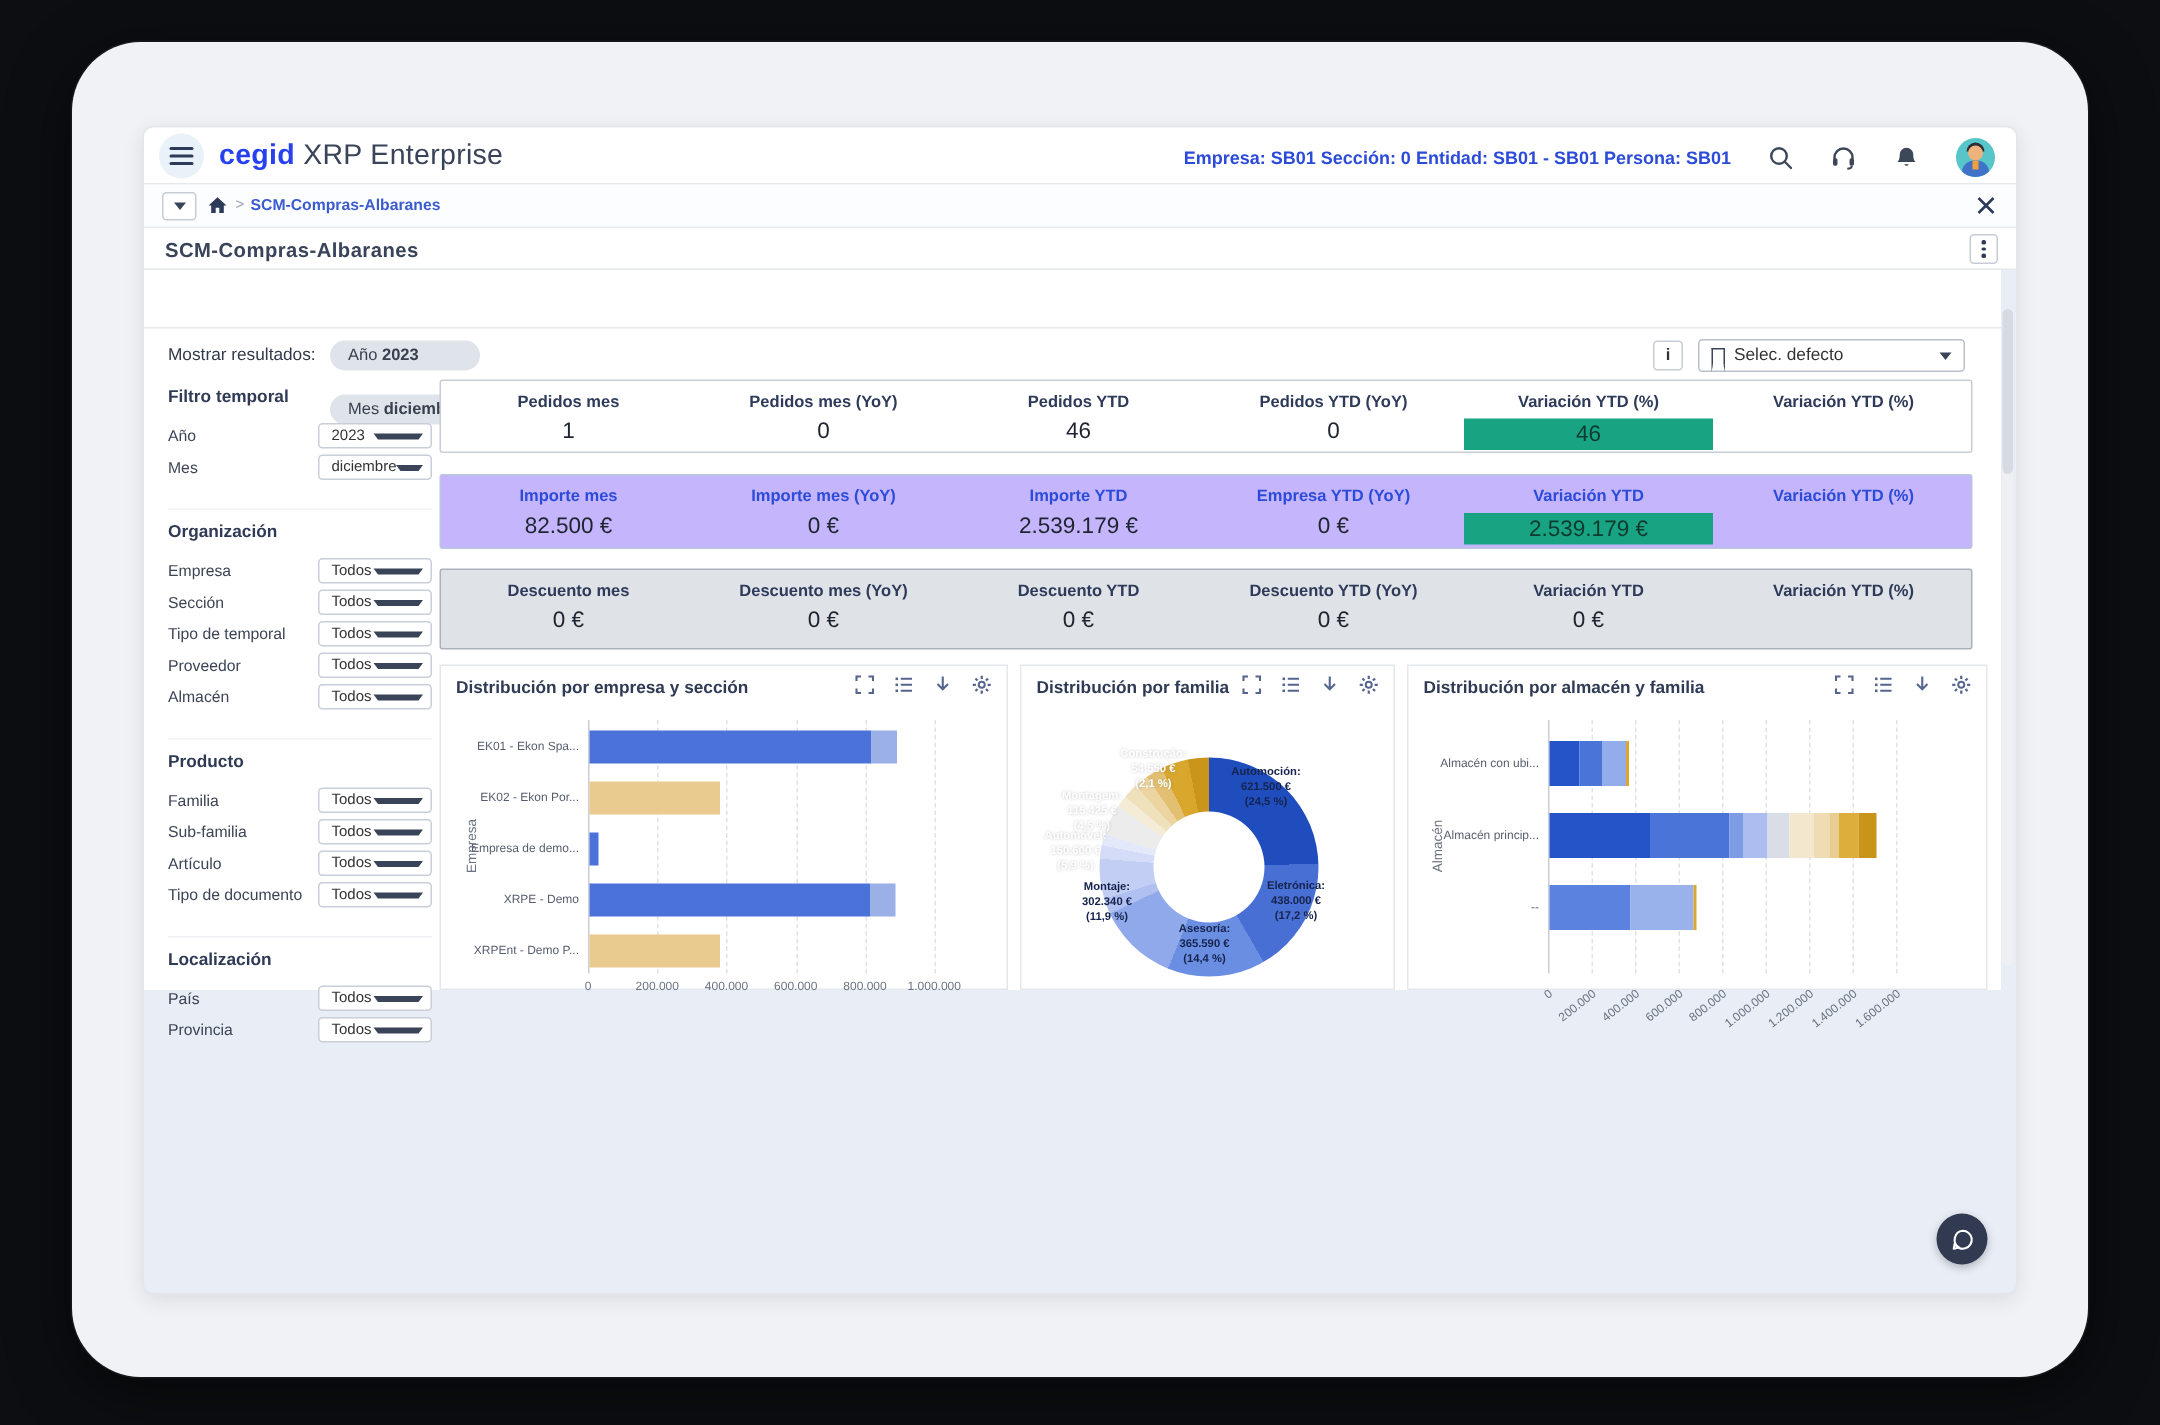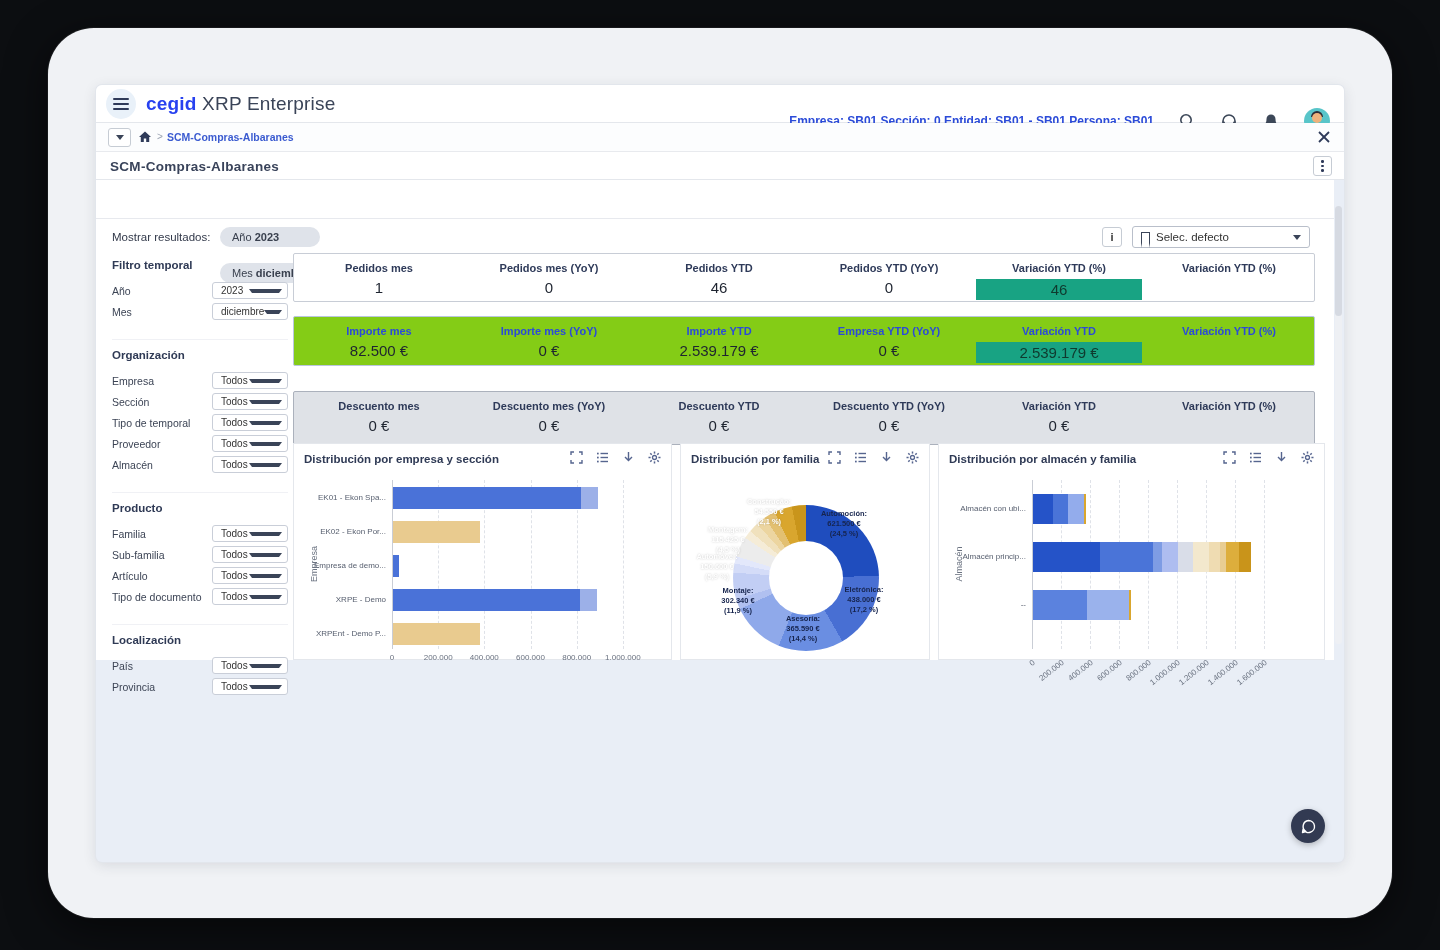--- a/index.html
+++ b/index.html
@@ -14,21 +14,21 @@
 
   
   .topbar { position:absolute; left:0; top:0; width:1248px; height:38px; background:#fff;
     border-bottom:1px solid #e4e7ec; border-radius:6px 6px 0 0; }
   .hamburger { position:absolute; left:10px; top:4px; width:30px; height:30px; border-radius:50%;
     background:#e9f1f9; display:flex; align-items:center; justify-content:center; flex-direction:column; gap:3px; cursor:pointer; }
   .hamburger i { display:block; width:16px; height:2px; background:#2e3a59; border-radius:1px; }
   .brand { position:absolute; left:50px; top:8px; font-size:19px; letter-spacing:.2px; }
   .brand b { color:#2741f0; font-weight:bold; }
   .brand span { color:#3a4458; font-weight:400; }
-  .top-right { position:absolute; right:14px; top:16px; height:39px; display:flex; align-items:center; gap:24px;justify-content:center; }
+  .top-right { position:absolute; right:14px; top:0; height:39px; display:flex; align-items:center; gap:24px;justify-content:center; }
   .ctx { color:#2b4bd8; font-size:12px; font-weight:600; white-space:nowrap; }
   .tico { width:18px; height:18px; display:inline-flex; cursor:pointer; }
   .avatar { width:26px; height:26px; border-radius:50%; background:#58c5c9; position:relative; overflow:hidden; cursor:pointer; }
   .avatar .head { position:absolute; left:8px; top:5px; width:10px; height:10px; border-radius:50%; background:#eeb27c; }
   .avatar .hair { position:absolute; left:7px; top:3px; width:12px; height:6px; border-radius:6px 6px 0 0; background:#2d2d38; }
   .avatar .body { position:absolute; left:4px; top:15px; width:18px; height:12px; border-radius:8px 8px 0 0; background:#3f72c8; }
   .avatar .shirt { position:absolute; left:11px; top:15px; width:4px; height:6px; background:#f59f3b; }
 
   
   .bcrow { position:absolute; left:0; top:38px; width:1248px; height:29px; background:#fcfdfe; border-bottom:1px solid #e8eaee; }
@@ -88,21 +88,21 @@
   .sb-select span { flex:1; font-size:10px; color:#333; }
   .caret-sm { width:0; height:0; border-left:3.5px solid transparent; border-right:3.5px solid transparent; border-top:4px solid #3a4458; }
 
   
   .kpi { position:absolute; left:197px; width:1022px; border-radius:2px; display:flex; }
   .kpi .cell { flex:1; text-align:center; padding-top:8px; }
   .kpi .kl { font-size:11px; font-weight:bold; }
   .kpi .kv { font-size:15px; color:#1e2430; margin-top:5px; }
   .kpi.plain { background:#fff; border:1px solid #c8cdd6; }
   .kpi.plain .kl { color:#2e3a59; }
-  .kpi.blue  { background:#84cc16; border:1px solid #bac6de; }
+  .kpi.blue  { background:#c4b5fd; border:1px solid #bac6de; }
   .kpi.blue .kl { color:#2b4bd8; }
   .kpi.gray  { background:#dfe2e7; border:1px solid #abb1bc; }
   .kpi.gray .kl { color:#2e3a59; }
   .teal { display:inline-block; min-width:166px; height:21px; line-height:21px; background:#18a383; color:#0f3a2e; }
 
   
   .chart-panel { position:absolute; top:263px; height:217px; background:#fff; border:1px solid #e4e7ec; }
   .chart-head { position:absolute; left:0; top:0; right:0; height:30px; display:flex; align-items:center; padding:0 10px; }
   .chart-title { font-size:11.5px; font-weight:bold; color:#2f3a55; flex:1; white-space:nowrap; overflow:hidden; }
   .chart-icons { display:flex; gap:13px; align-items:center; }
@@ -372,21 +372,21 @@
               <div class="kv">0 €</div>
             </div>
             <div class="cell">
               <div class="kl">Variación YTD</div>
               <div class="kv"><span class="teal">2.539.179 €</span></div>
             </div>
             <div class="cell">
               <div class="kl">Variación YTD (%)</div>
             </div>
           </div>
-          <div class="kpi gray" style="top: 211px; height: 54px;">
+          <div class="kpi gray" style="top: 199px; height: 54px;">
             <div class="cell">
               <div class="kl">Descuento mes</div>
               <div class="kv">0 €</div>
             </div>
             <div class="cell">
               <div class="kl">Descuento mes (YoY)</div>
               <div class="kv">0 €</div>
             </div>
             <div class="cell">
               <div class="kl">Descuento YTD</div>

